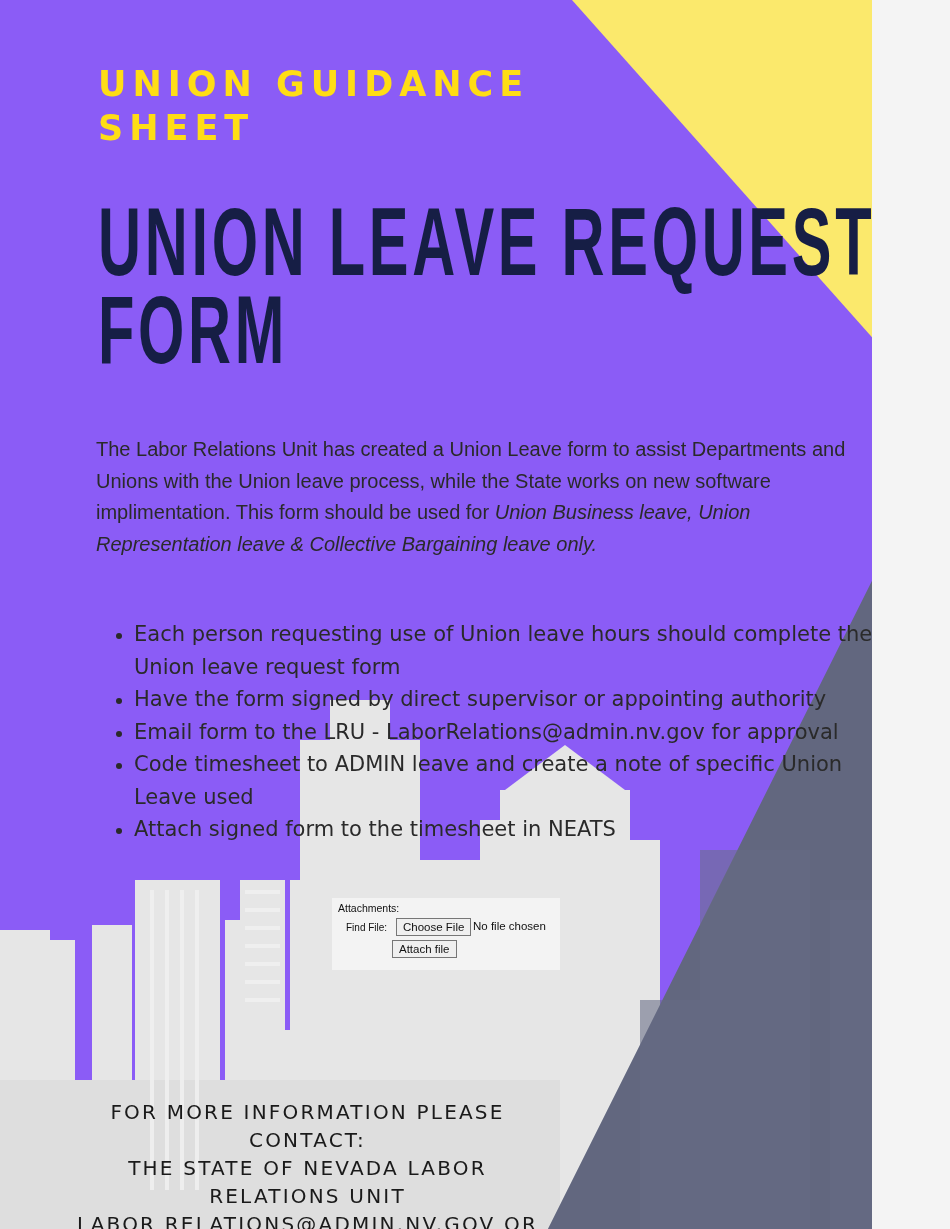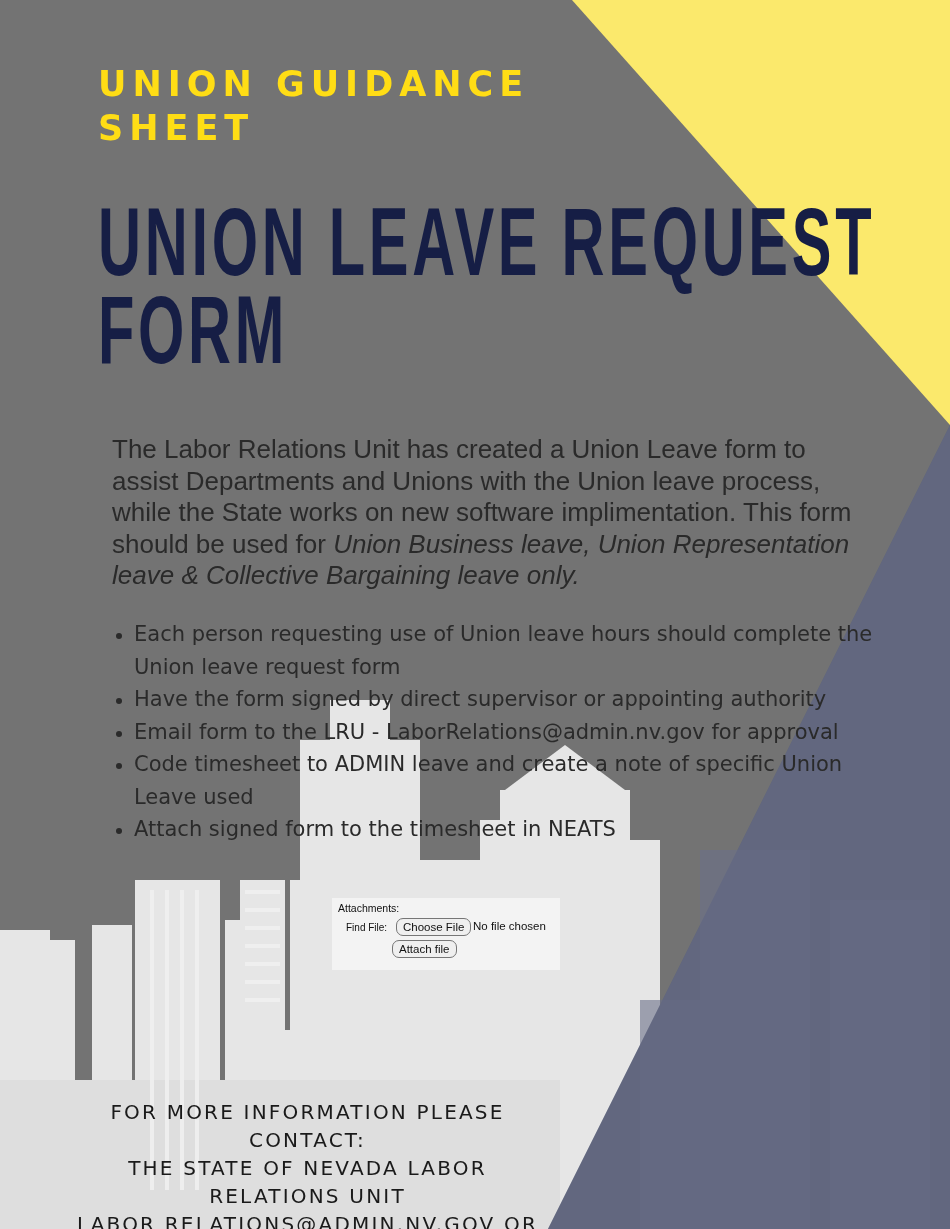--- a/index.html
+++ b/index.html
@@ -1,19 +1,19 @@
 <!DOCTYPE html>
 <html><head>
   <meta charset="utf-8">
   <style>
     html, body { margin: 0; padding: 0; }
     body { width: 950px; height: 1229px; overflow: hidden; background: #f4f4f4; }
     .page {
-      position: relative; width: 950px; height: 1229px; overflow: hidden;
-      background: #737373;
+      position: relative; width: 872px; height: 1229px; overflow: hidden;
+      background: #8b5cf6;
       font-family: "DejaVu Sans", sans-serif;
     }
     
     .skyline { position: absolute; left: 0; top: 0; width: 950px; height: 1229px; }
     .shape { position: absolute; left: 0; top: 0; width: 950px; height: 1229px; }
 
     .eyebrow {
       position: absolute; left: 98px; top: 62px;
       font-family: "DejaVu Sans", sans-serif; font-weight: bold;
       font-size: 35px; line-height: 44px; letter-spacing: 6px;
@@ -21,44 +21,44 @@
     }
     .title {
       position: absolute; left: 98px; top: 198px;
       font-family: "Liberation Sans", sans-serif; font-weight: bold;
       font-size: 96px; line-height: 88px; letter-spacing: 6px;
       color: #161e45; margin: 0;
       transform: scaleX(0.62); transform-origin: left top;
       white-space: nowrap;
     }
     .intro {
-      position: absolute; left: 112px; top: 434px; width: 760px;
+      position: absolute; left: 96px; top: 434px; width: 760px;
       font-family: "Liberation Sans", sans-serif;
-      font-size: 26px; line-height: 31.5px; color: #2a2a2a; margin: 0;
+      font-size: 20px; line-height: 31.5px; color: #2a2a2a; margin: 0;
     }
     .intro em { font-style: italic; }
     .steps {
       position: absolute; left: 96px; top: 612px; width: 740px;
       margin: 6px; padding: 0 0 0 32px;
       font-family: "DejaVu Sans", sans-serif; font-weight: normal;
       font-size: 21px; line-height: 32.5px; color: #2a2a2a;
     }
     .steps li { margin: 0; padding-left: 0; }
     .steps li::marker { font-size: 18px; }
 
     .attach {
       position: absolute; left: 332px; top: 898px; width: 228px; height: 72px;
       background: rgba(244,244,244,0.92);
       font-family: "Liberation Sans", sans-serif; font-size: 10.5px; color: #111;
     }
     .attach .lbl { position: absolute; left: 6px; top: 4px; }
     .attach .find { position: absolute; left: 14px; top: 24px; font-size: 10px; }
     .attach .btn {
       position: absolute; background: #efefef; border: 1px solid #767676;
-      border-radius: 7px; font-size: 11.5px; padding: 1px 6px; color: #111;
+      border-radius: 0; font-size: 11.5px; padding: 1px 6px; color: #111;
       font-family: "Liberation Sans", sans-serif; line-height: 14px; cursor: pointer;
     }
     .attach .choose { left: 64px; top: 20px; }
     .attach .attachbtn { left: 60px; top: 42px; }
     .attach .nofile { position: absolute; left: 141px; top: 22px; font-size: 11.5px; }
 
     .contact {
       position: absolute; left: 60px; top: 1098px; width: 495px;
       text-align: center; margin: 0;
       font-family: "DejaVu Sans", sans-serif; font-size: 20px; line-height: 28px;

